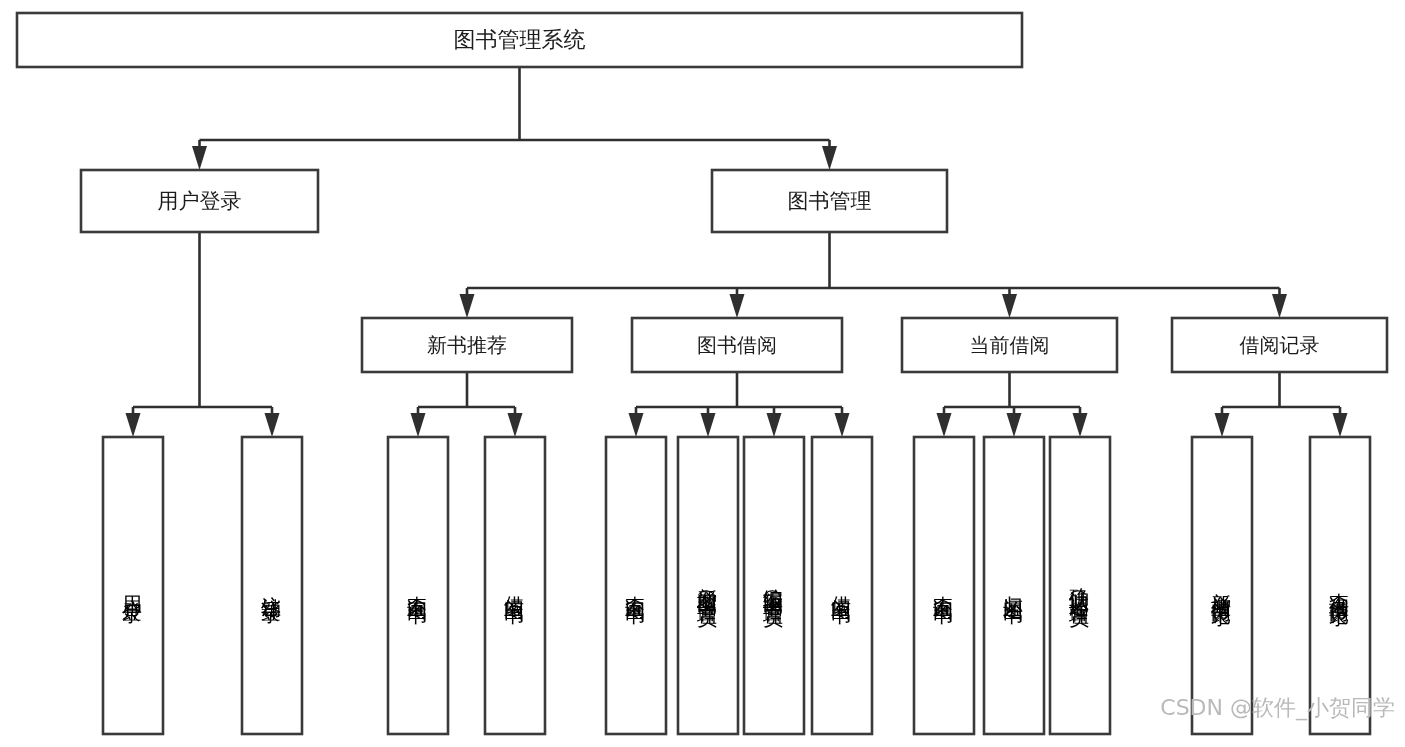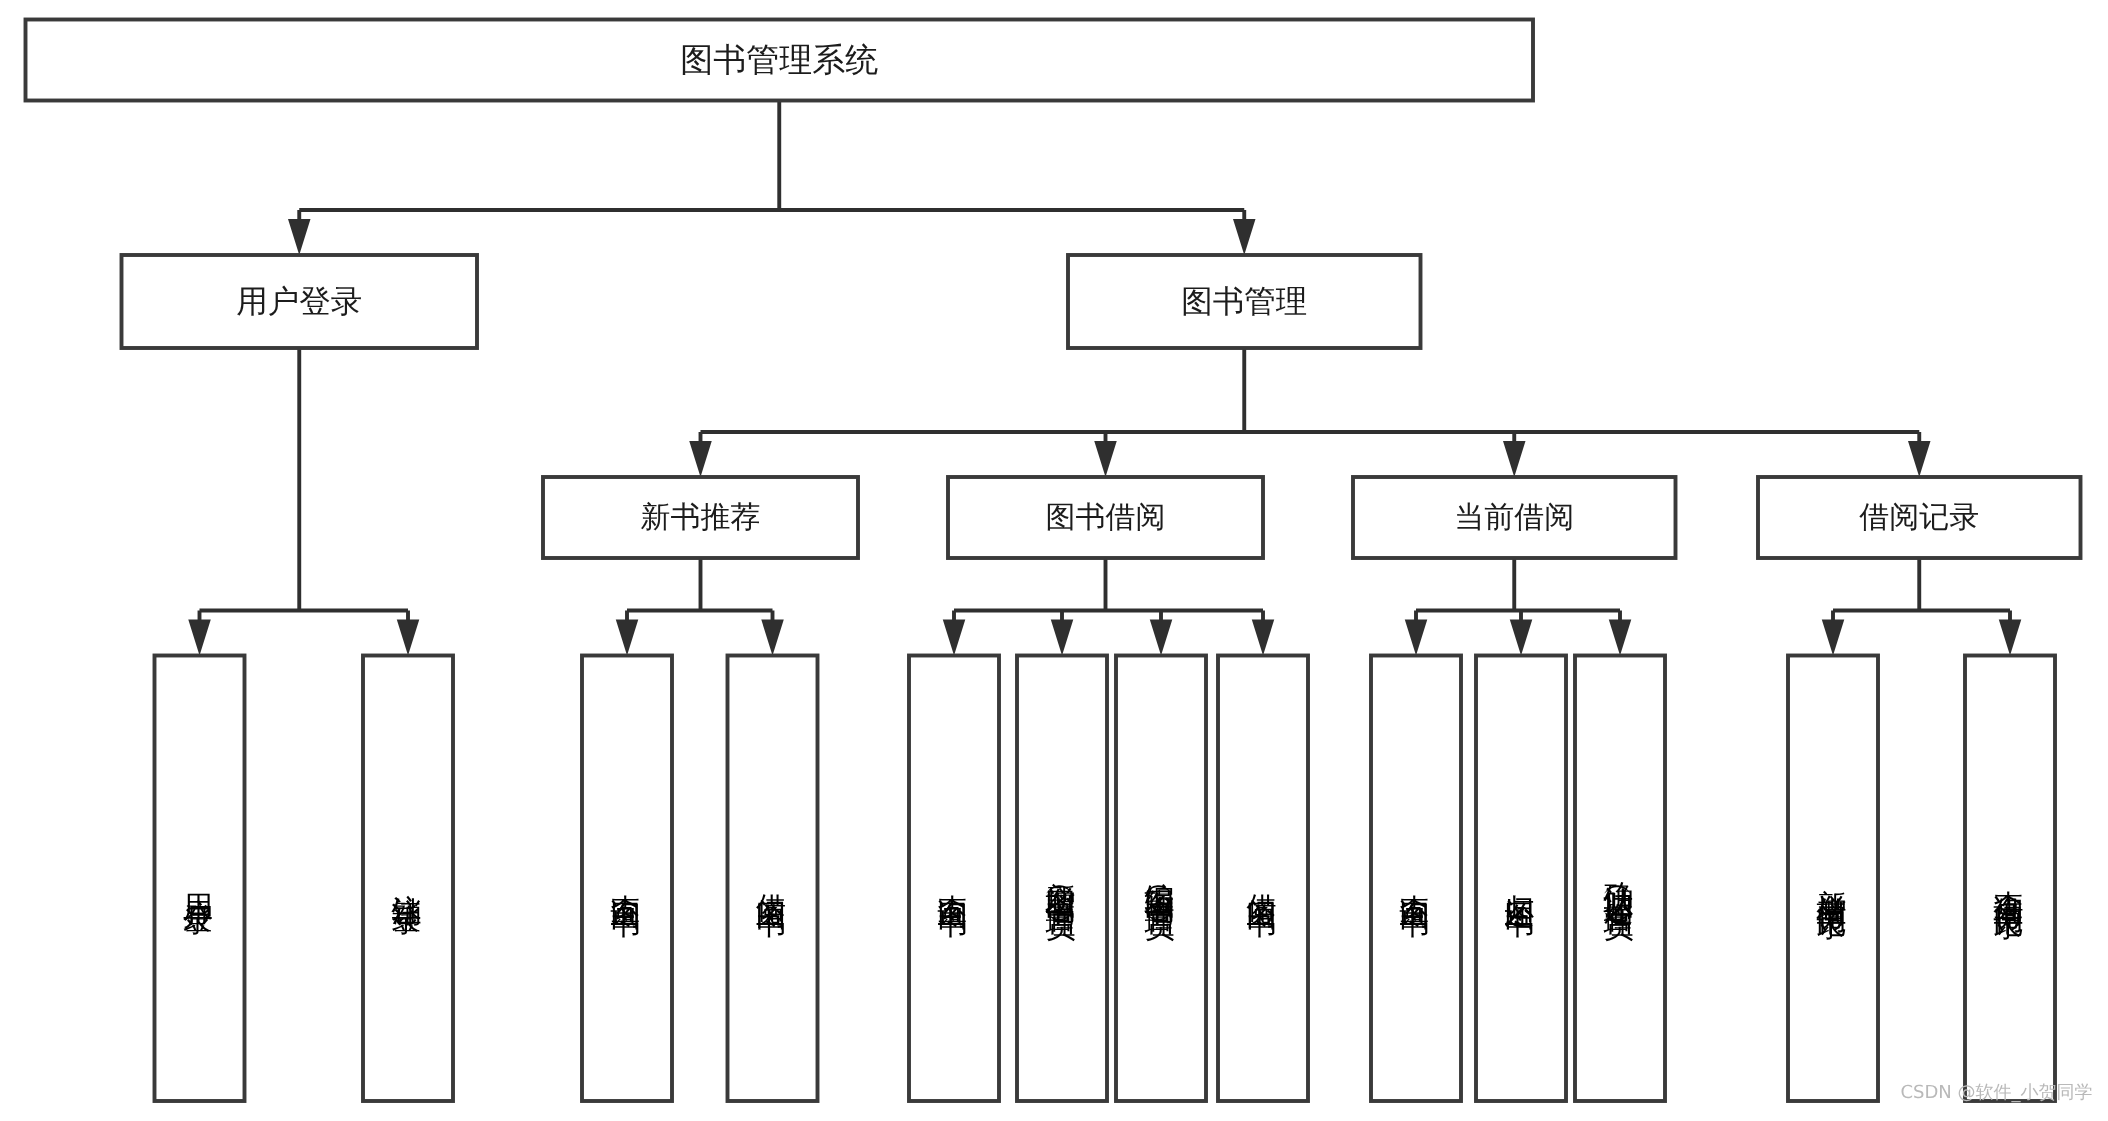--- a/index.html
+++ b/index.html
@@ -58,23 +58,23 @@
     stroke-linecap: butt;
     stroke-linejoin: miter;
   }
   .arrow-head {
     fill: #2f2f2f;
     stroke: none;
   }
   .watermark-text {
     position: absolute;
     right: 10px;
-    bottom: 10px;
-    font-family: "DejaVu Sans", "Liberation Sans", sans-serif;
-    font-size: 12px;
+    bottom: 24px;
+    font-family: "DejaVu Sans", "Liberation Sans", sans-serif;
+    font-size: 22px;
     color: #b9b9b9;
     white-space: nowrap;
     user-select: none;
   }
 </style>
 </head>
 <body>
 
 <div id="diagram-root">
 

